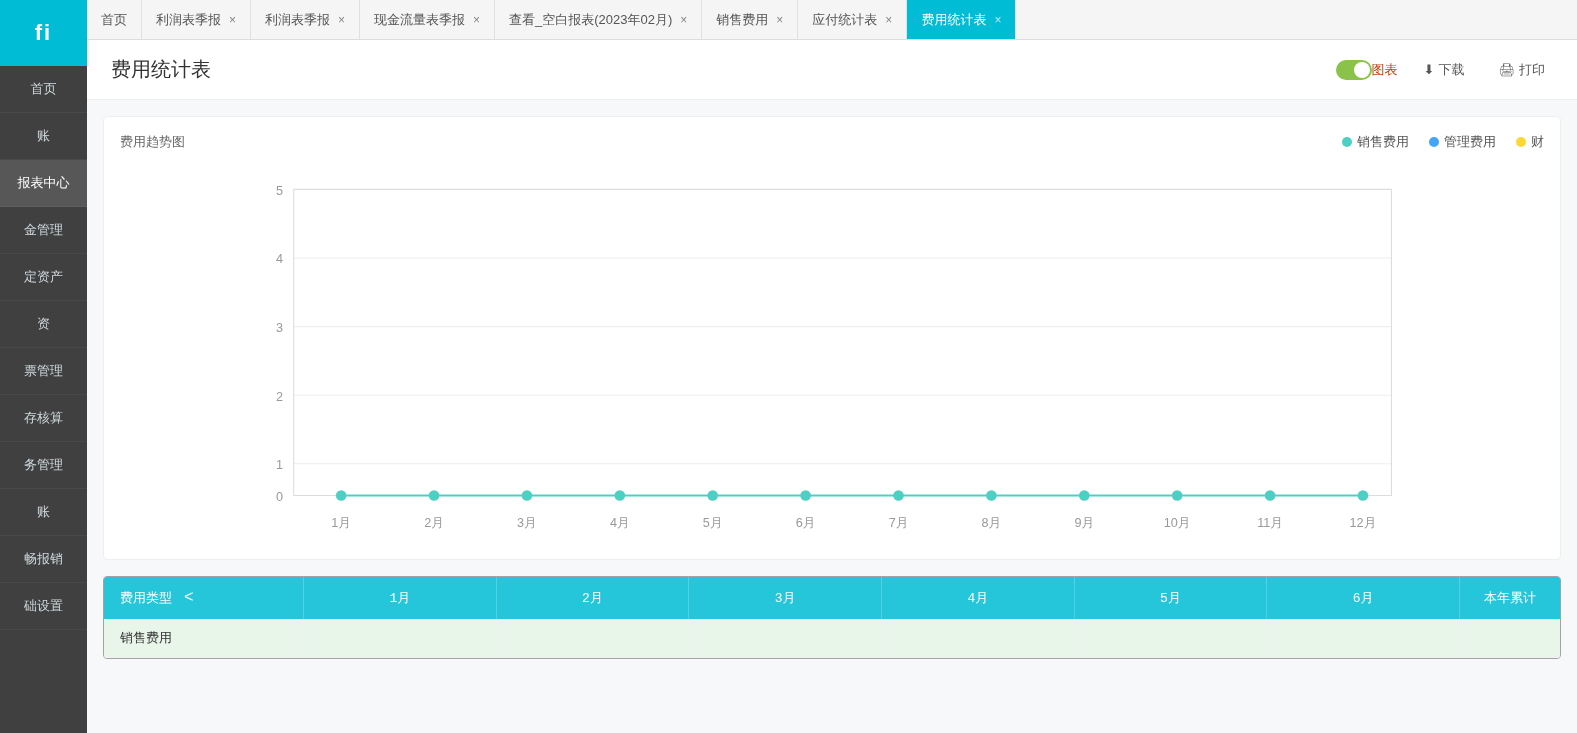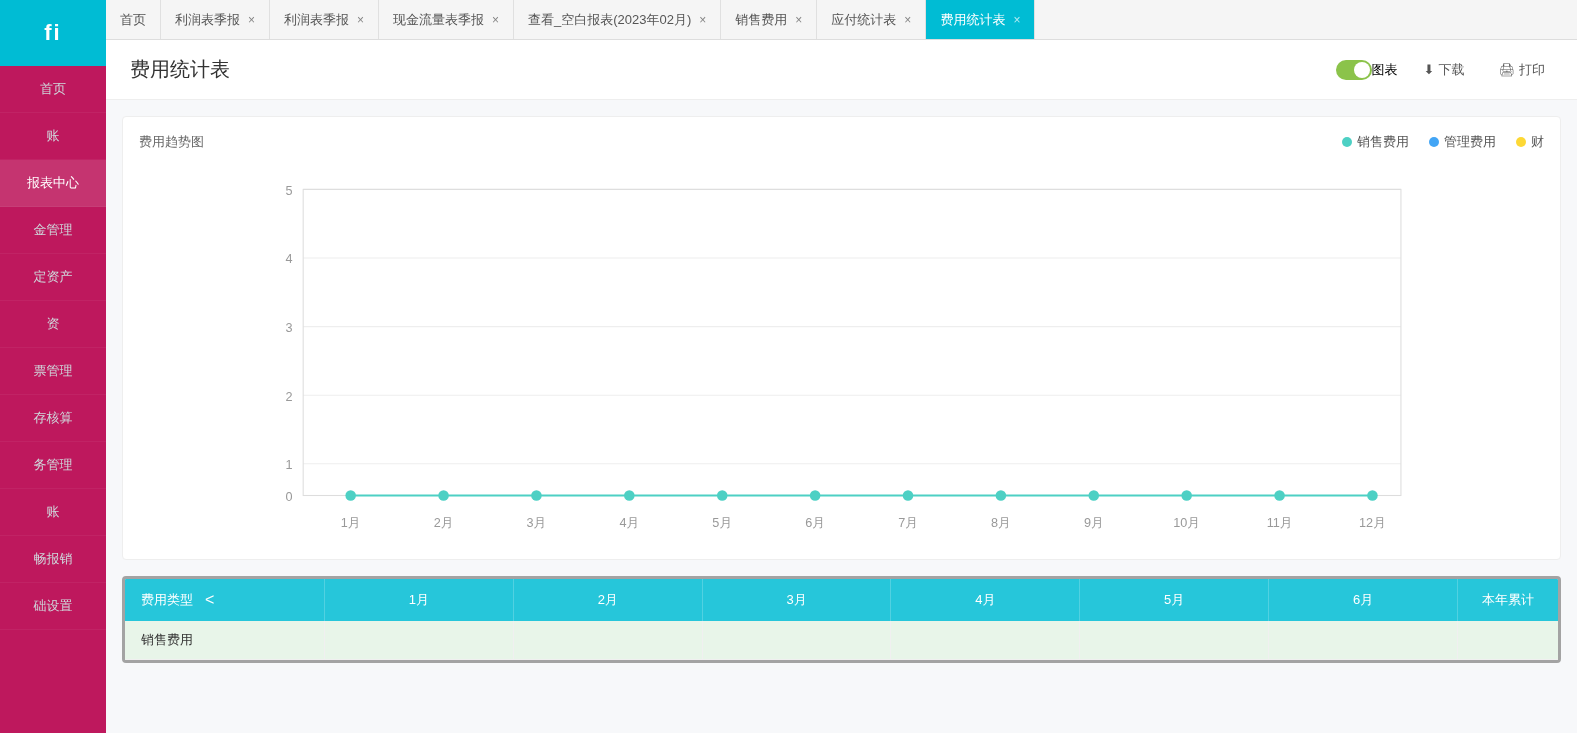--- a/index.html
+++ b/index.html
@@ -1,21 +1,21 @@
 <!DOCTYPE html>
 <html><head>
   <meta charset="utf-8">
   <style>
     * { box-sizing: border-box; margin: 0; padding: 0; }
     body { font-family: 'Microsoft YaHei', Arial, sans-serif; font-size: 14px; display: flex; height: 733px; overflow: hidden; background: #f0f2f5; }
 
     
     .sidebar {
-      width: 106px;
-      background: #be185d;
+      width: 87px;
+      background: #404040;
       display: flex;
       flex-direction: column;
       flex-shrink: 0;
       height: 733px;
       overflow: hidden;
     }
     .sidebar-logo {
       background: #00bcd4;
       height: 66px;
       display: flex;
@@ -101,21 +101,21 @@
     }
     .header-actions {
       display: flex;
       align-items: center;
       gap: 18px;
     }
     .toggle-wrap {
       display: flex;
       align-items: center;
       font-size: 13px;
-      color: #000000;
+      color: #c2410c;
     }
     .toggle {
       width: 36px;
       height: 20px;
       background: #8bc34a;
       border-radius: 10px;
       position: relative;
       cursor: pointer;
     }
     .toggle::after {
@@ -180,21 +180,22 @@
       width: 100%;
       height: 380px;
     }
 
     
     .table-section {
       background: #e5e5e5;
       margin: 0 16px 16px 16px;
       border-radius: 4px;
       overflow: hidden;
-      border: 3px solid #a3a3a3;
+      border: 1px solid #a3a3a3;
+      font-family: Liberation Mono, monospace;
     }
     .table-header-row {
       background: #26c6da;
       display: flex;
       color: white;
       font-size: 13px;
     }
     .table-col-type {
       width: 200px;
       padding: 12px 16px;

